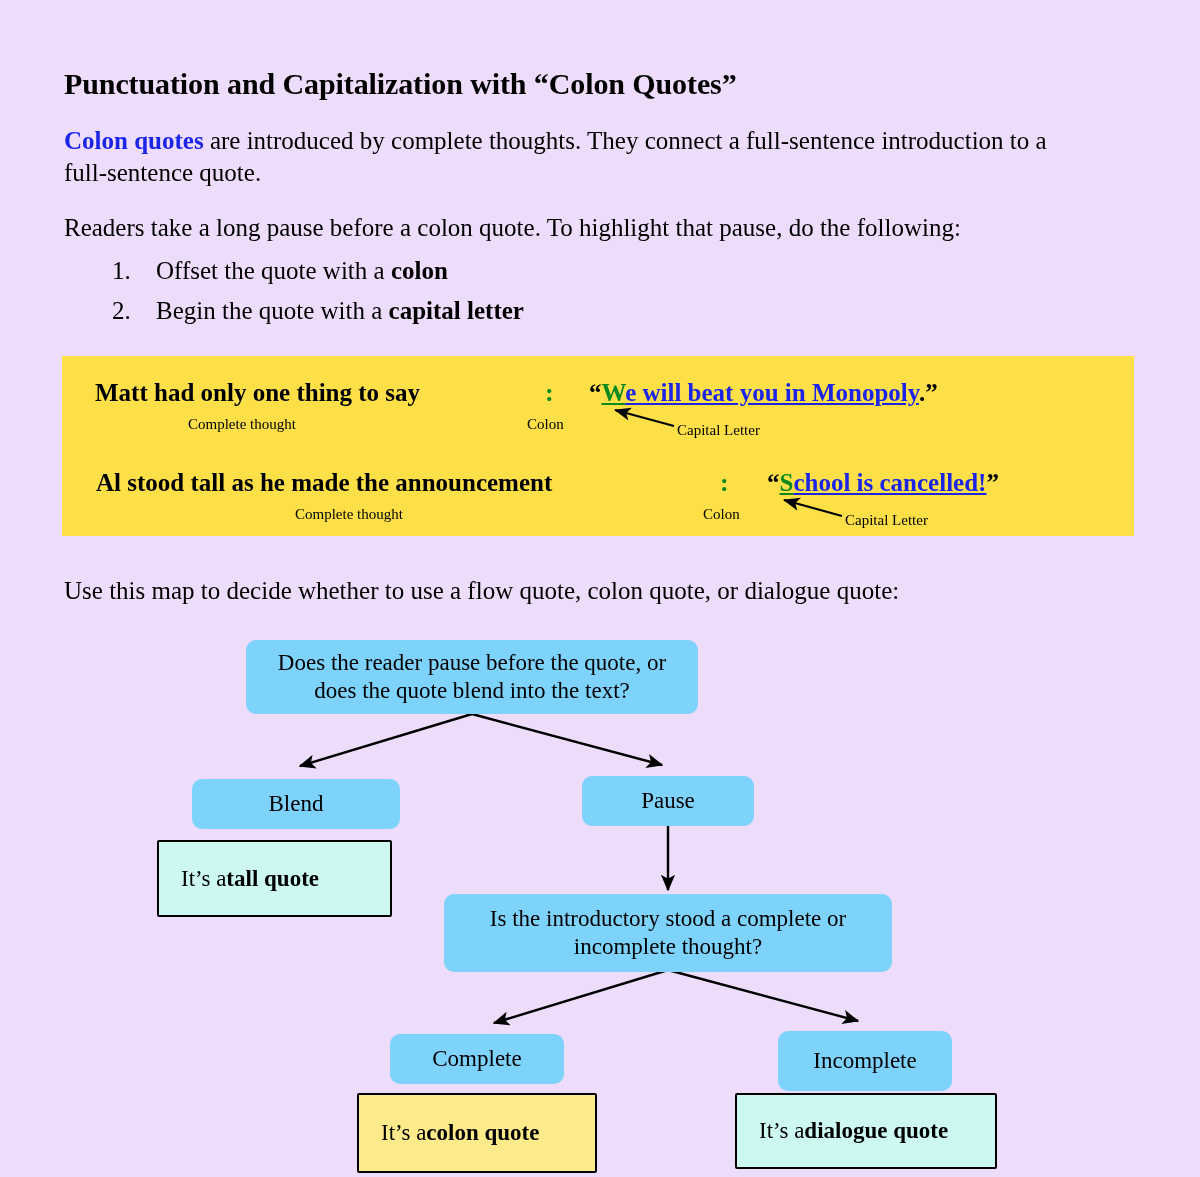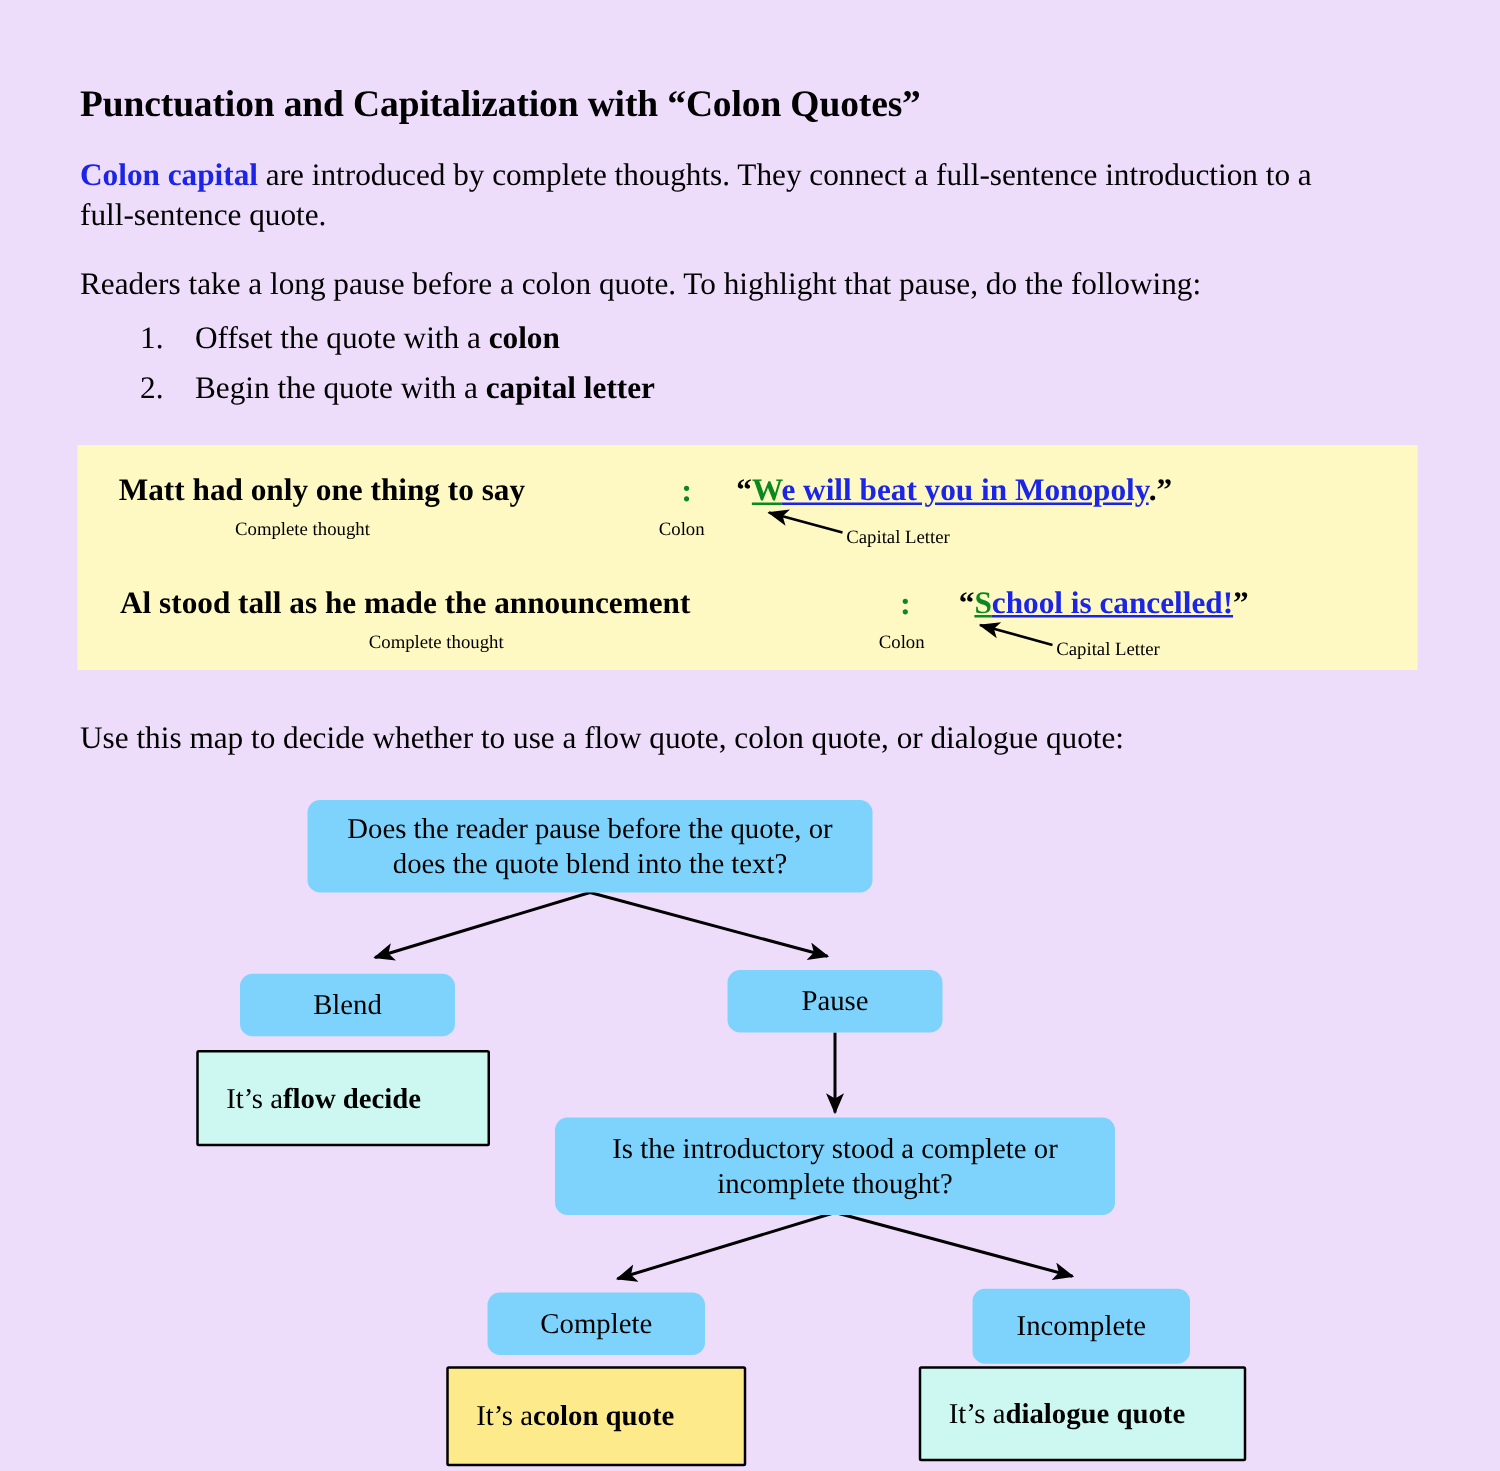--- a/index.html
+++ b/index.html
@@ -68,21 +68,21 @@
   }
   .otext b { font-weight: bold; }
 
   
   .example-panel {
     position: absolute;
     left: 62px;
     top: 336px;
     width: 1072px;
     height: 180px;
-    background: #fef9c3;
+    background: #fde047;
   }
   .ex-main {
     position: absolute;
     font-size: 25px;
     font-weight: bold;
     white-space: nowrap;
   }
   .ex-sub {
     position: absolute;
     font-size: 15px;
@@ -146,21 +146,21 @@
   .result b { font-weight: bold; }
 </style>
 </head>
 <body>
 
 <div class="page">
 
   <div class="title">Punctuation and Capitalization with “Colon Quotes”</div>
 
   <div class="para para-1">
-    <span class="kw-blue">Colon capital</span><span> are introduced by complete thoughts. They connect a full-sentence introduction to a full-sentence quote.</span>
+    <span class="kw-blue">Colon quotes</span><span> are introduced by complete thoughts. They connect a full-sentence introduction to a full-sentence quote.</span>
   </div>
 
   <div class="para para-2">Readers take a long pause before a colon quote. To highlight that pause, do the following:</div>
 
   <div class="olist">
     <div class="oitem">
       <span class="onum">1.</span>
       <span class="otext"><span>Offset the quote with a </span><b>colon</b></span>
     </div>
     <div class="oitem">
@@ -210,27 +210,27 @@
     </defs>
     <path d="M472,694 L300,746" stroke="#000" stroke-width="2.4" fill="none" marker-end="url(#fcArrow)"></path>
     <path d="M472,694 L662,745" stroke="#000" stroke-width="2.4" fill="none" marker-end="url(#fcArrow)"></path>
     <path d="M668,806 L668,870" stroke="#000" stroke-width="2.4" fill="none" marker-end="url(#fcArrow)"></path>
     <path d="M668,950 L494,1003" stroke="#000" stroke-width="2.4" fill="none" marker-end="url(#fcArrow)"></path>
     <path d="M668,950 L858,1001" stroke="#000" stroke-width="2.4" fill="none" marker-end="url(#fcArrow)"></path>
   </svg>
 
   <div class="node" style="left: 246px; top: 620px; width: 452px; height: 74px;">Does the reader pause before the quote, or does the quote blend into the text?</div>
 
-  <div class="node small" style="left: 192px; top: 759px; width: 172px; height: 50px;">Blend</div>
+  <div class="node small" style="left: 192px; top: 759px; width: 208px; height: 50px;">Blend</div>
 
   <div class="node small" style="left: 582px; top: 756px; width: 172px; height: 50px;">Pause</div>
 
   <div class="result cyan" style="left: 157px; top: 820px; width: 235px; height: 77px;">
     <span>It’s a </span>
-      <b>flow decide</b>
+      <b>tall quote</b>
   </div>
 
   <div class="node" style="left: 444px; top: 874px; width: 448px; height: 78px;">Is the introductory stood a complete or incomplete thought?</div>
 
   <div class="node small" style="left: 390px; top: 1014px; width: 174px; height: 50px;">Complete</div>
 
   <div class="node small" style="left: 778px; top: 1011px; width: 174px; height: 60px;">Incomplete</div>
 
   <div class="result yellow" style="left: 357px; top: 1073px; width: 240px; height: 80px;">
     <span>It’s a </span>

